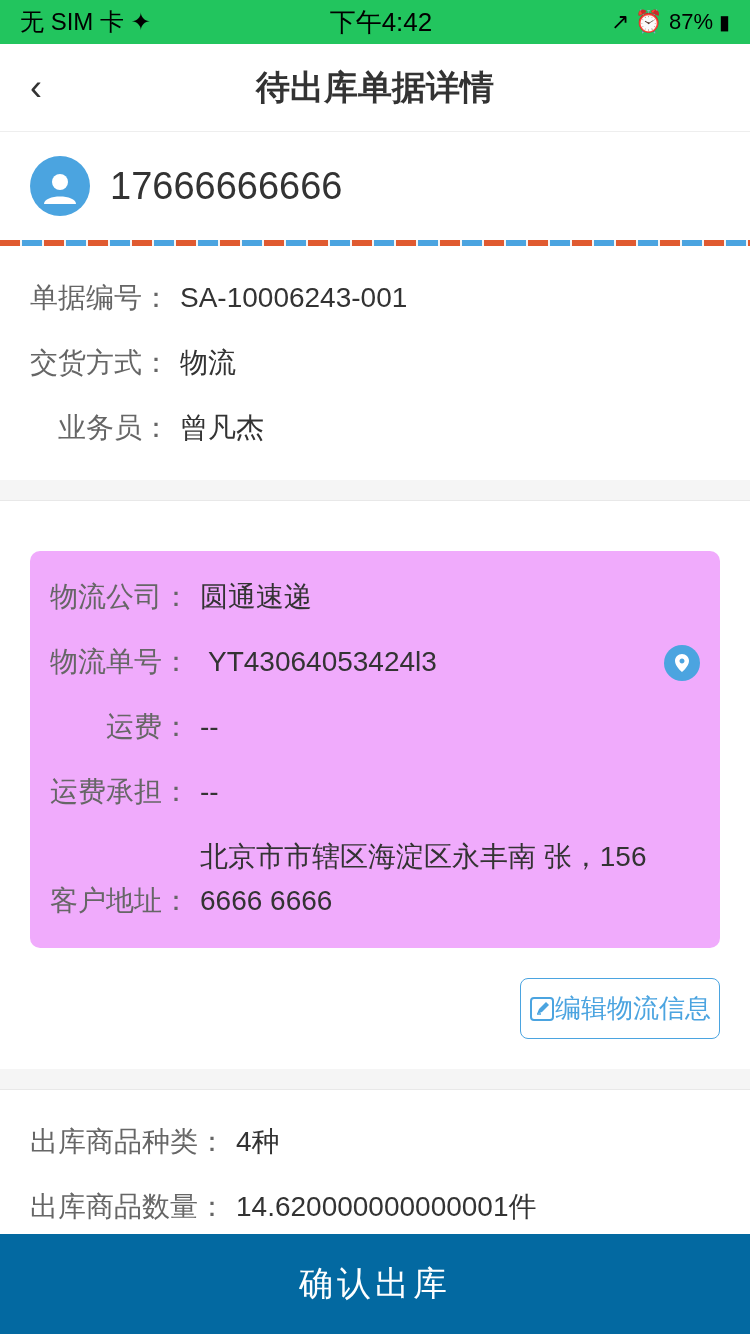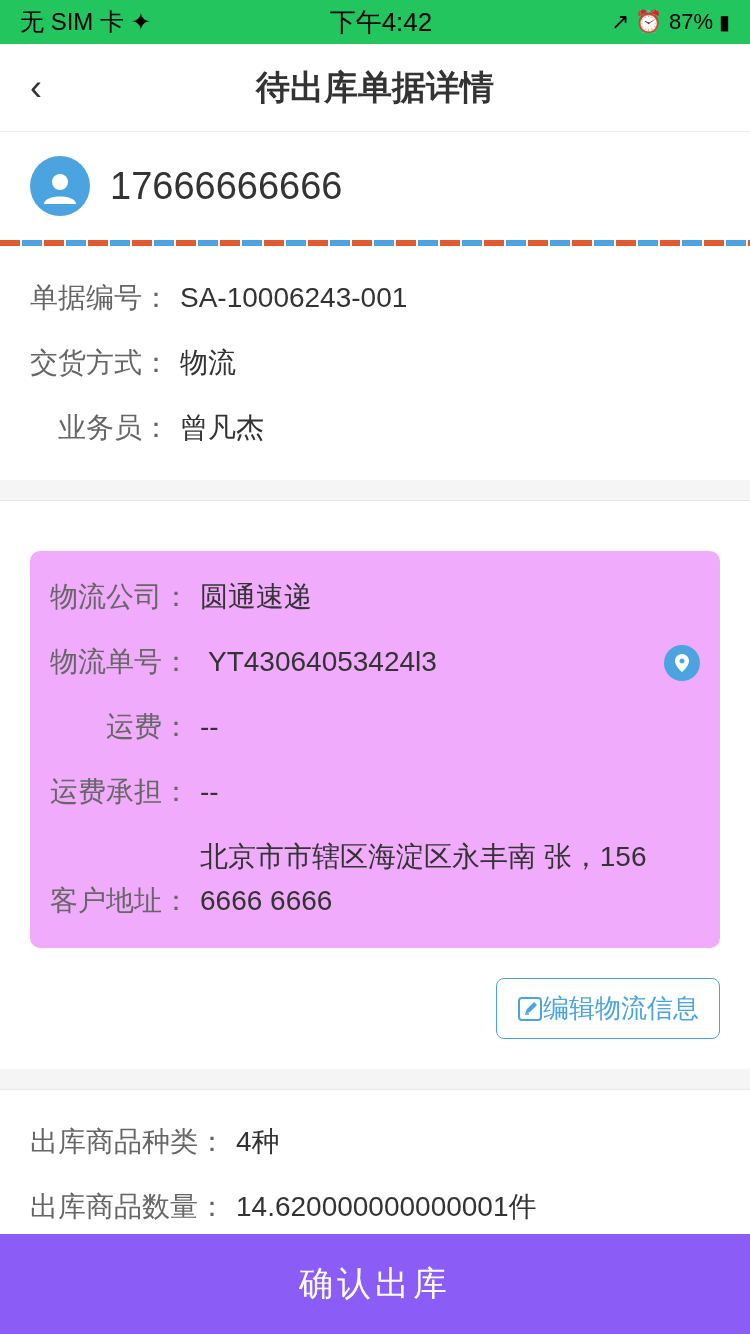--- a/index.html
+++ b/index.html
@@ -152,21 +152,21 @@
     
     .edit-logistics-btn {
       display: flex;
       align-items: center;
       justify-content: flex-end;
       padding: 10px 0 0;
     }
     .btn-outline {
       border: 1.5px solid #4ba4e0;
       color: #4ba4e0;
-      padding: 12px 20px;
+      padding: 12px 8px;
       border-radius: 8px;
       font-size: 26px;
       display: flex;
       align-items: center;
       gap: 0;
       background: #fff;
       cursor: pointer;
     }
 
     
@@ -190,21 +190,21 @@
       padding: 20px 0 0;
     }
 
     
     .confirm-btn-bar {
       position: fixed;
       bottom: 0;
       left: 0;
       width: 750px;
       height: 100px;
-      background: #8b5cf6;
+      background: #0369a1;
       display: flex;
       align-items: center;
       justify-content: center;
       cursor: pointer;
     }
     .confirm-btn-text {
       font-size: 34px;
       font-weight: 500;
       color: #fff;
       letter-spacing: 4px;

